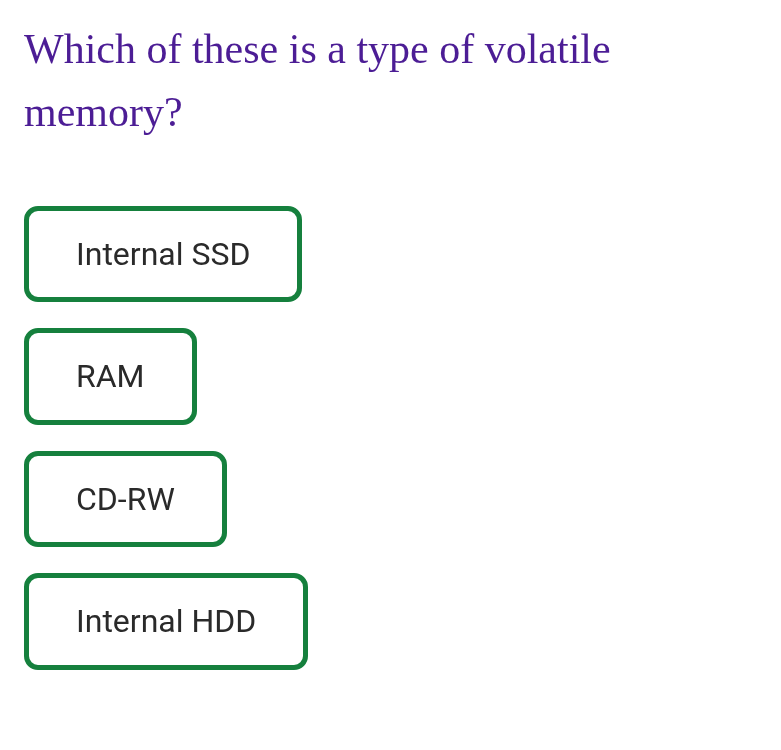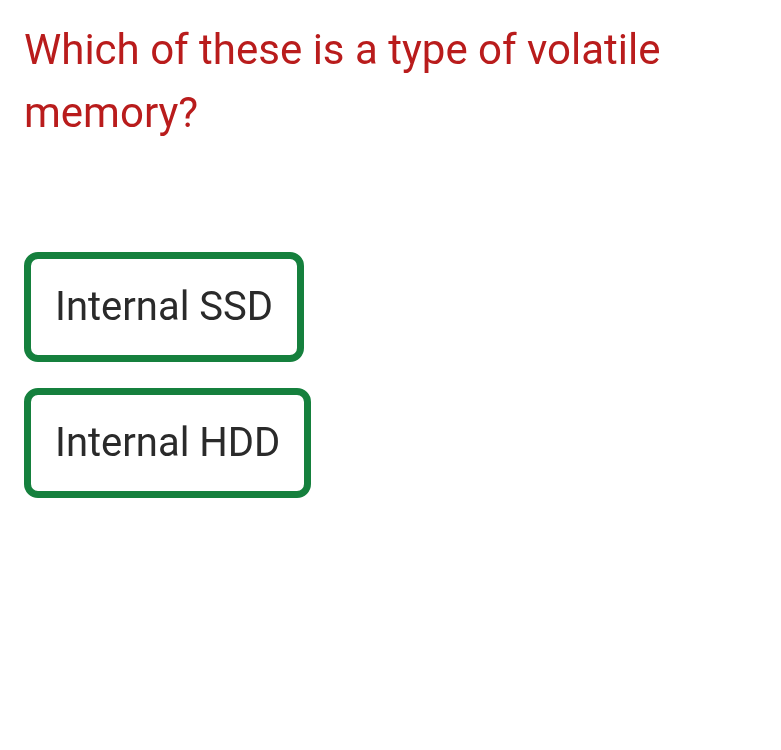--- a/index.html
+++ b/index.html
@@ -11,45 +11,48 @@
       font-family: -apple-system, BlinkMacSystemFont, 'Segoe UI', Roboto, Helvetica, Arial, sans-serif;
       background: #ffffff;
       width: 781px;
       height: 750px;
       padding: 18px 24px;
       overflow: hidden;
     }
     .question {
       font-size: 42px;
       font-weight: 400;
-      color: #b91c1c;
+      color: #4c1d95;
       line-height: 1.5;
-      margin-bottom: 108px;
+      margin-bottom: 62px;
+      font-family: Liberation Serif, serif;
     }
     .options {
       display: flex;
       flex-direction: column;
       align-items: flex-start;
       gap: 26px;
     }
     .option-button {
       background: #ffffff;
-      border: 7px solid #15803d;
+      border: 5px solid #15803d;
       border-radius: 14px;
-      padding: 24px 24px;
-      font-size: 40px;
+      padding: 24px 47px;
+      font-size: 32px;
       font-weight: 400;
       color: #2a2a2a;
       cursor: pointer;
       font-family: inherit;
       text-align: left;
       line-height: 1.2;
     }
   </style>
 </head>
 <body>
 
 <div class="question">Which of these is a type of volatile memory?</div>
 
 <div class="options">
   <button class="option-button">Internal SSD</button>
+  <button class="option-button">RAM</button>
+  <button class="option-button">CD-RW</button>
   <button class="option-button">Internal HDD</button>
 </div>
 
 </body></html>

